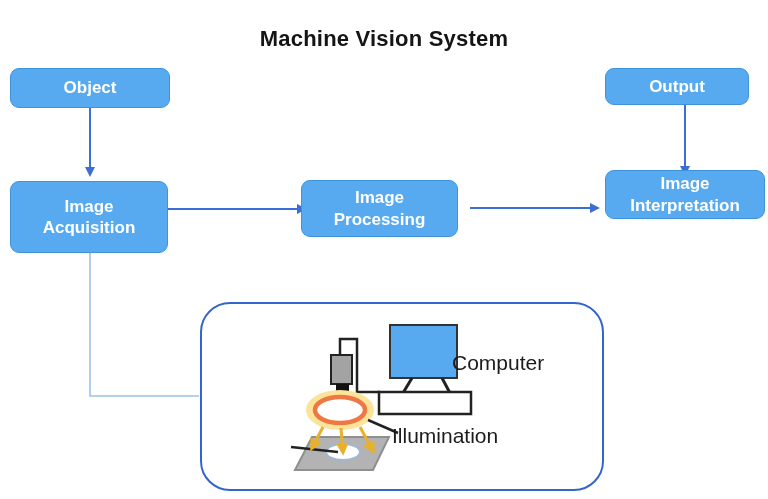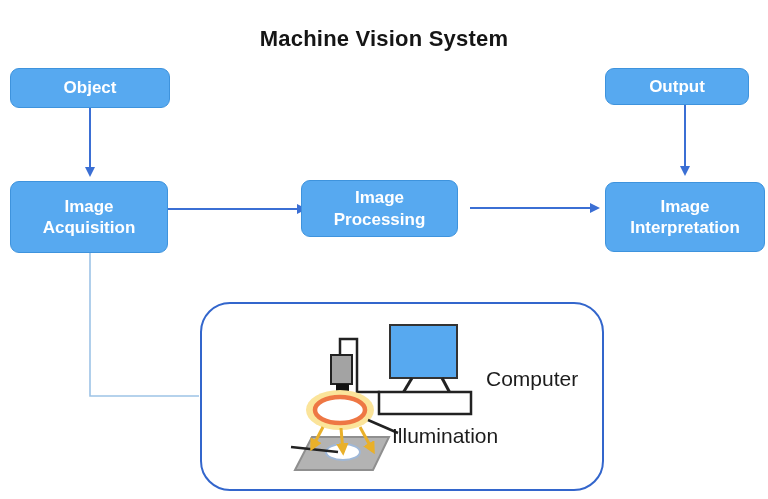--- a/index.html
+++ b/index.html
@@ -16,31 +16,31 @@
     position:absolute; box-sizing:border-box;
     background:#57a9f0; border:1.5px solid #3e93dd; border-radius:9px;
     color:#ffffff; font-weight:700; font-size:17px; line-height:1.25;
     display:flex; align-items:center; justify-content:center; text-align:center;
     padding:2px 12px;
   }
   .node-object         { left:10px;  top:68px;  width:160px; height:40px; }
   .node-output         { left:605px; top:68px;  width:144px; height:37px; }
   .node-acquisition    { left:10px;  top:181px; width:158px; height:72px; }
   .node-processing     { left:301px; top:180px; width:157px; height:57px; }
-  .node-interpretation { left:605px; top:182px; width:160px; height:70px; }
+  .node-interpretation { left:605px; top:170px; width:160px; height:49px; }
   .equipbox {
     position:absolute; left:200px; top:302px; width:404px; height:189px;
     box-sizing:border-box; background:#ffffff;
     border:2.5px solid #3366cc; border-radius:30px;
   }
   .lbl {
     position:absolute; font-size:21px; color:#1c1c1c; white-space:nowrap;
   }
   .lbl-camera       { left:250px; top:352px; }
-  .lbl-computer     { left:486px; top:351px;margin-top:16px; }
+  .lbl-computer     { left:452px; top:351px; }
   .lbl-illumination { left:392px; top:424px; }
   .lbl-sample       { left:212px; top:430px; }
 </style>
 </head>
 <body>
 
 <div class="canvas">
 
   <div class="title">Machine Vision System</div>
 

